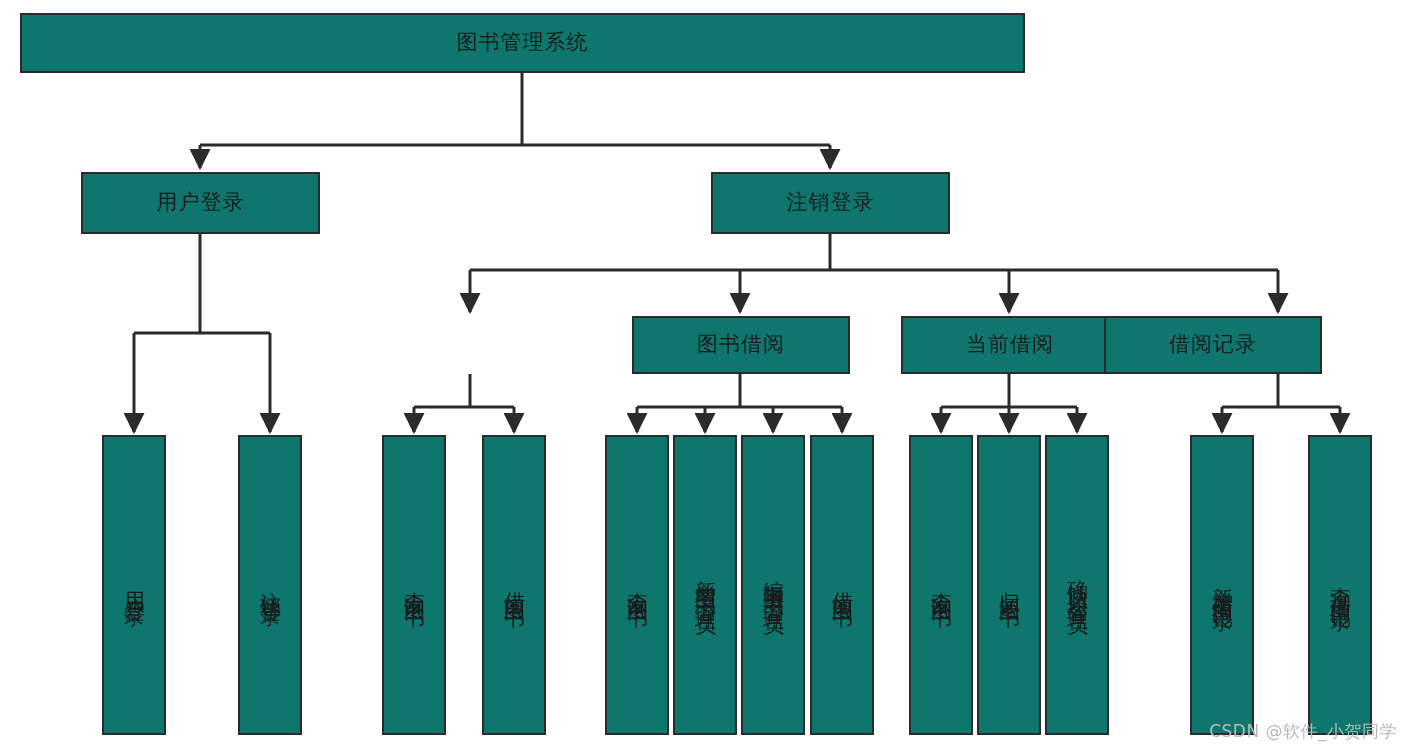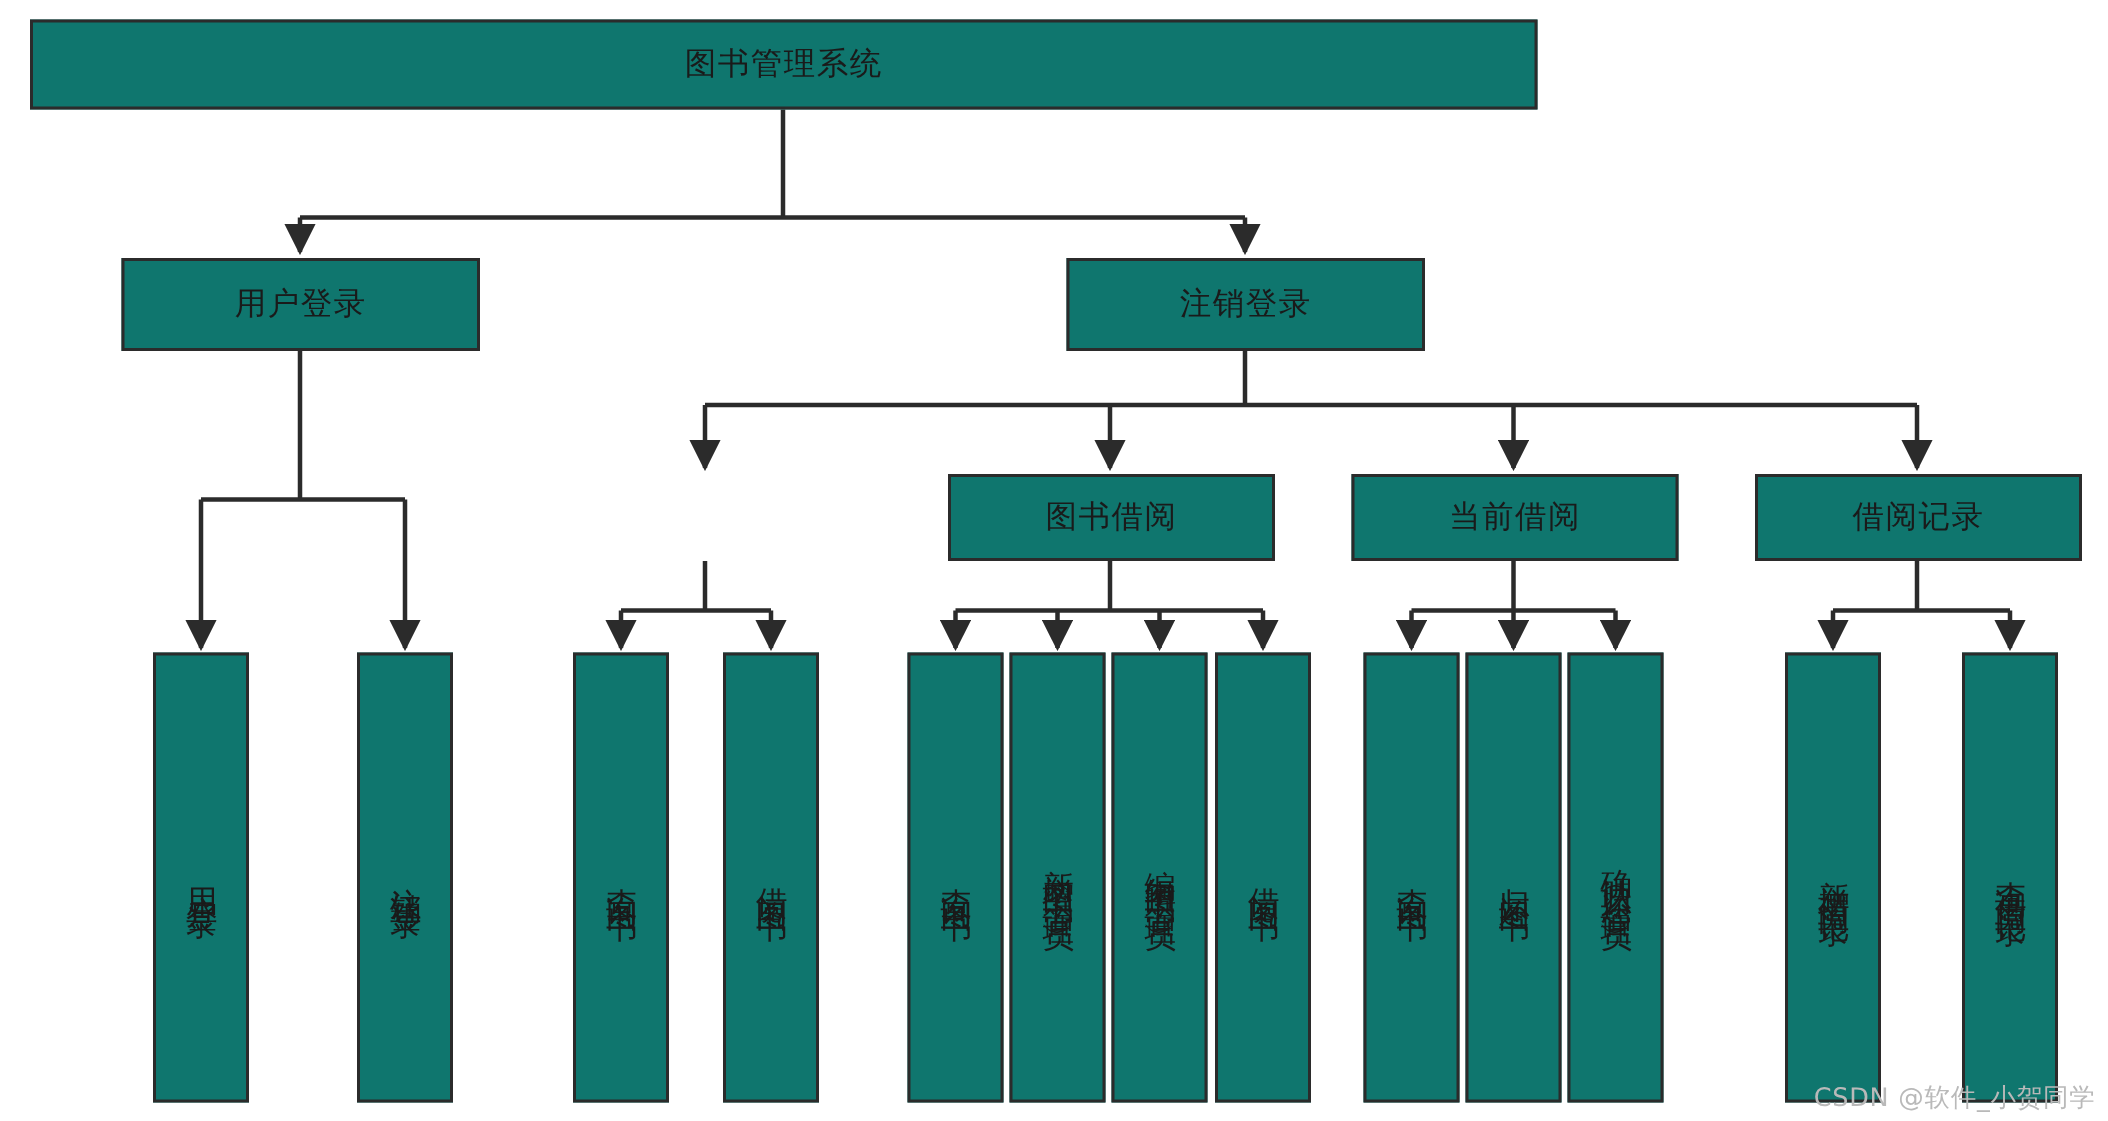--- a/index.html
+++ b/index.html
@@ -160,21 +160,21 @@
   <div class="node horiz" style="left:711px; top:172px; width:239px; height:62px;">
     <span>注销登录</span>
   </div>
 
   <div class="node horiz" style="left:901px; top:316px; width:218px; height:58px;">
     <span>当前借阅</span>
   </div>
   <div class="node horiz" style="left:632px; top:316px; width:218px; height:58px;">
     <span>图书借阅</span>
   </div>
-  <div class="node horiz" style="left:1170px; top:316px; width:218px; height:58px;">
+  <div class="node horiz" style="left:1104px; top:316px; width:218px; height:58px;">
     <span>借阅记录</span>
   </div>
 
   <div class="node vert" style="left:102px; top:435px; width:64px; height:300px;">
     <span class="vtext">用户登录</span>
   </div>
   <div class="node vert" style="left:238px; top:435px; width:64px; height:300px;">
     <span class="vtext">注销登录</span>
   </div>
 

